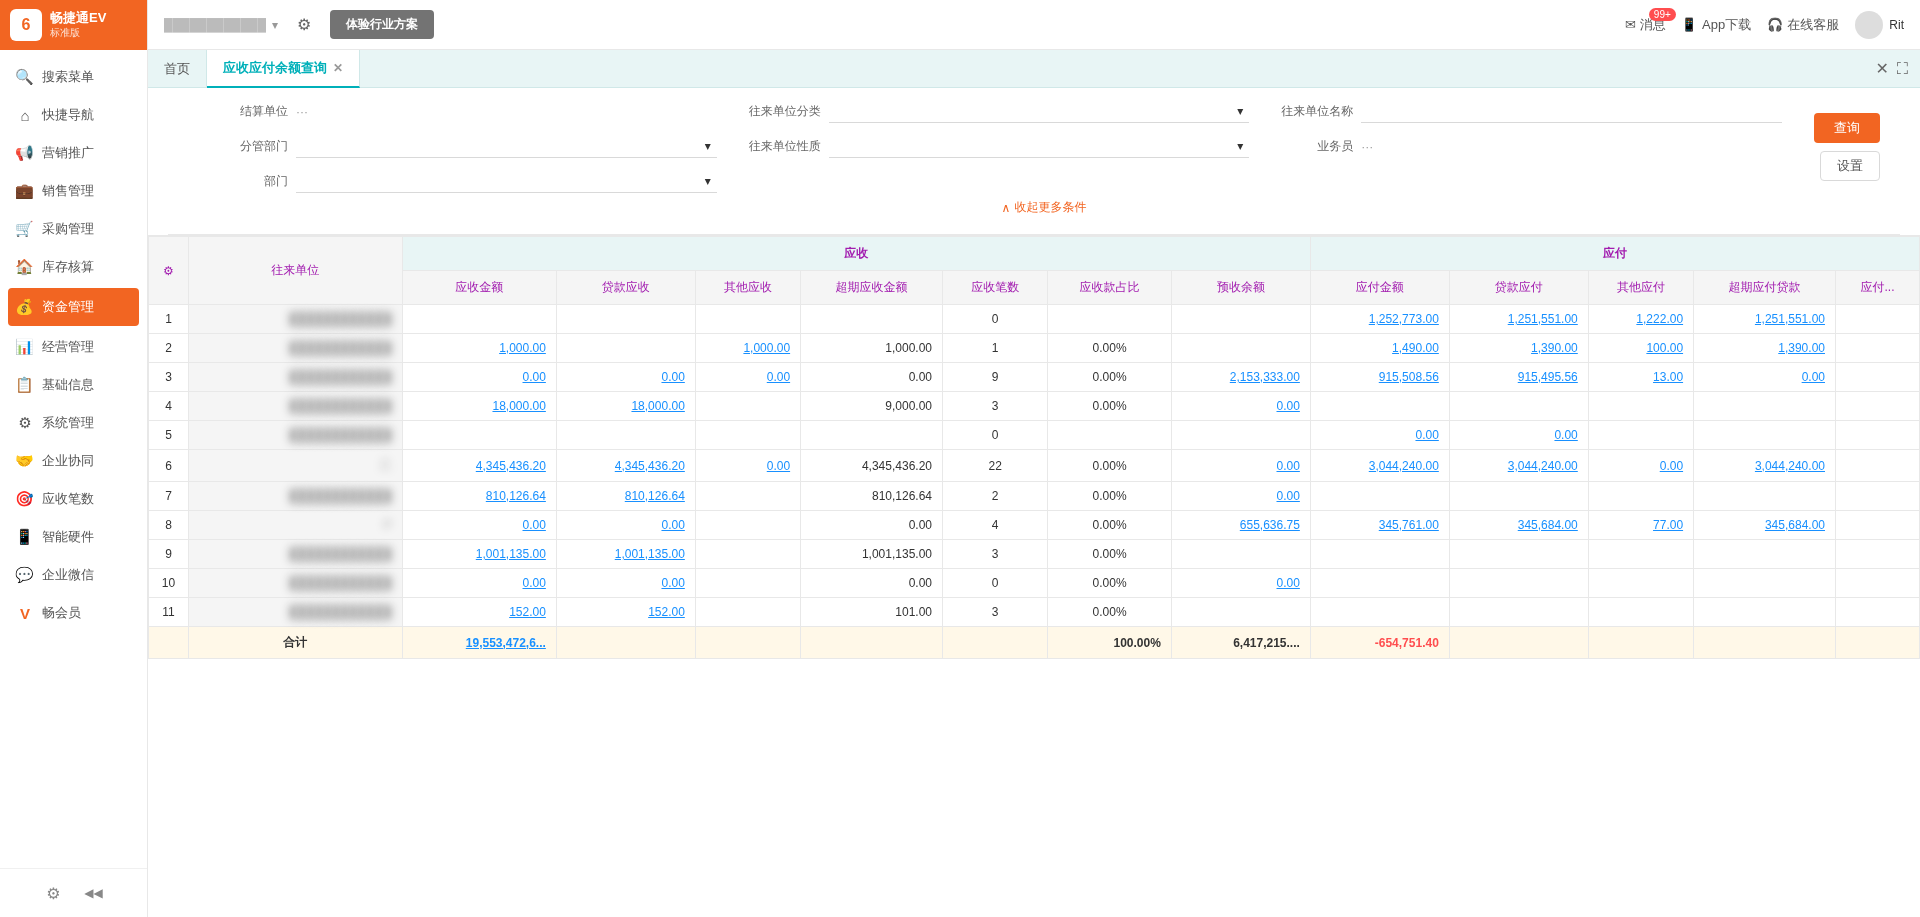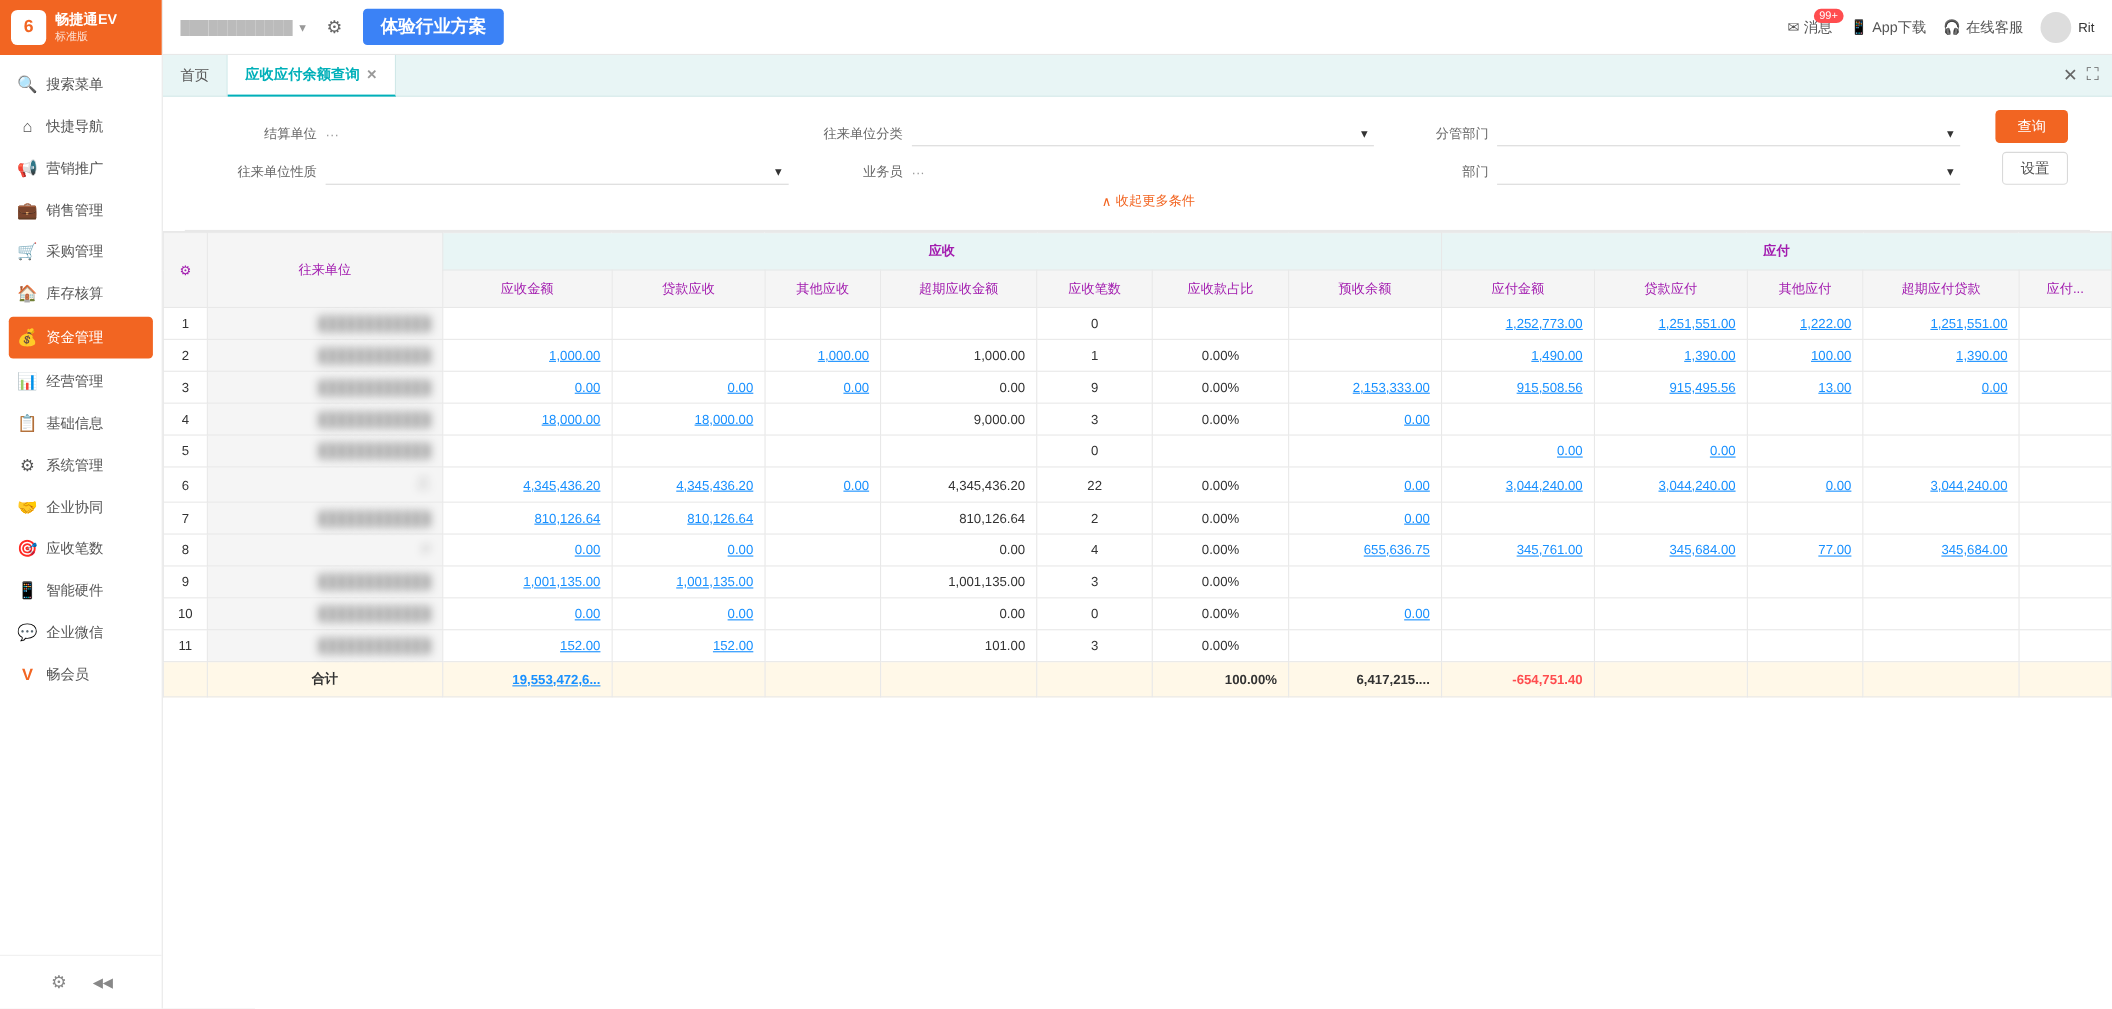--- a/index.html
+++ b/index.html
@@ -22,21 +22,21 @@
     .sidebar-bottom-btn { width: 32px; height: 32px; display: flex; align-items: center; justify-content: center; cursor: pointer; color: #888; font-size: 16px; }
 
     
     .main-area { flex: 1; display: flex; flex-direction: column; overflow: hidden; }
 
     
     .top-bar { height: 50px; background: #fff; display: flex; align-items: center; padding: 0 16px; border-bottom: 1px solid #e8e8e8; gap: 12px; }
     .top-bar-breadcrumb { display: flex; align-items: center; gap: 6px; color: #999; font-size: 12px; }
     .top-bar-chevron { color: #999; }
     .top-bar-gear { width: 28px; height: 28px; display: flex; align-items: center; justify-content: center; cursor: pointer; color: #666; font-size: 16px; }
-    .top-bar-solution-btn { background: #3b82f6; color: #fff; border: none; border-radius: 4px; padding: 6px 16px; cursor: pointer; font-size: 16px; font-weight: bold; }
+    .top-bar-solution-btn { background: #737373; color: #fff; border: none; border-radius: 4px; padding: 6px 16px; cursor: pointer; font-size: 12px; font-weight: bold; }
     .top-bar-right { margin-left: auto; display: flex; align-items: center; gap: 16px; }
     .top-bar-msg { display: flex; align-items: center; gap: 4px; cursor: pointer; color: #555; font-size: 13px; position: relative; }
     .badge { background: #ff4d4f; color: #fff; border-radius: 10px; font-size: 10px; padding: 1px 5px; position: absolute; top: -8px; right: -10px; }
     .top-bar-app { display: flex; align-items: center; gap: 4px; cursor: pointer; color: #555; font-size: 13px; }
     .top-bar-service { display: flex; align-items: center; gap: 4px; cursor: pointer; color: #555; font-size: 13px; }
     .top-bar-user { display: flex; align-items: center; gap: 6px; cursor: pointer; }
     .user-avatar { width: 28px; height: 28px; background: #ddd; border-radius: 50%; }
 
     
     .tab-bar { display: flex; align-items: center; background: #e8f5f5; border-bottom: 1px solid #d0e8e8; height: 38px; padding: 0 0; }
@@ -225,33 +225,37 @@
 
     <div class="content-area">
 
       <div class="page-header">
 
         <div class="filter-area">
           <div style="display:flex; align-items:flex-start; gap:0;">
 
 
             <div style="flex:1; padding-left:20px;">
-              <div style="display:flex; align-items:flex-end; gap:16px;">
+              <div style="display:flex; align-items:center; gap:16px;">
                 <div style="flex:1; display:grid; grid-template-columns:1fr 1fr 1fr; gap:12px 24px;">
 
                   <div class="filter-item">
                     <span class="filter-item-label">结算单位</span>
                     <span class="filter-dots">···</span>
                   </div>
                   <div class="filter-item">
                     <span class="filter-item-label">往来单位分类</span>
                     <div class="filter-select">
                       <span></span>
                         <span>▾</span>
                     </div>
+                  </div>
+                  <div class="filter-item">
+                    <span class="filter-item-label">往来单位名称</span>
+                    <input class="filter-input" type="text" value="" style="">
                   </div>
 
                   <div class="filter-item">
                     <span class="filter-item-label">分管部门</span>
                     <div class="filter-select">
                       <span></span>
                         <span>▾</span>
                     </div>
                   </div>
                   <div class="filter-item">

